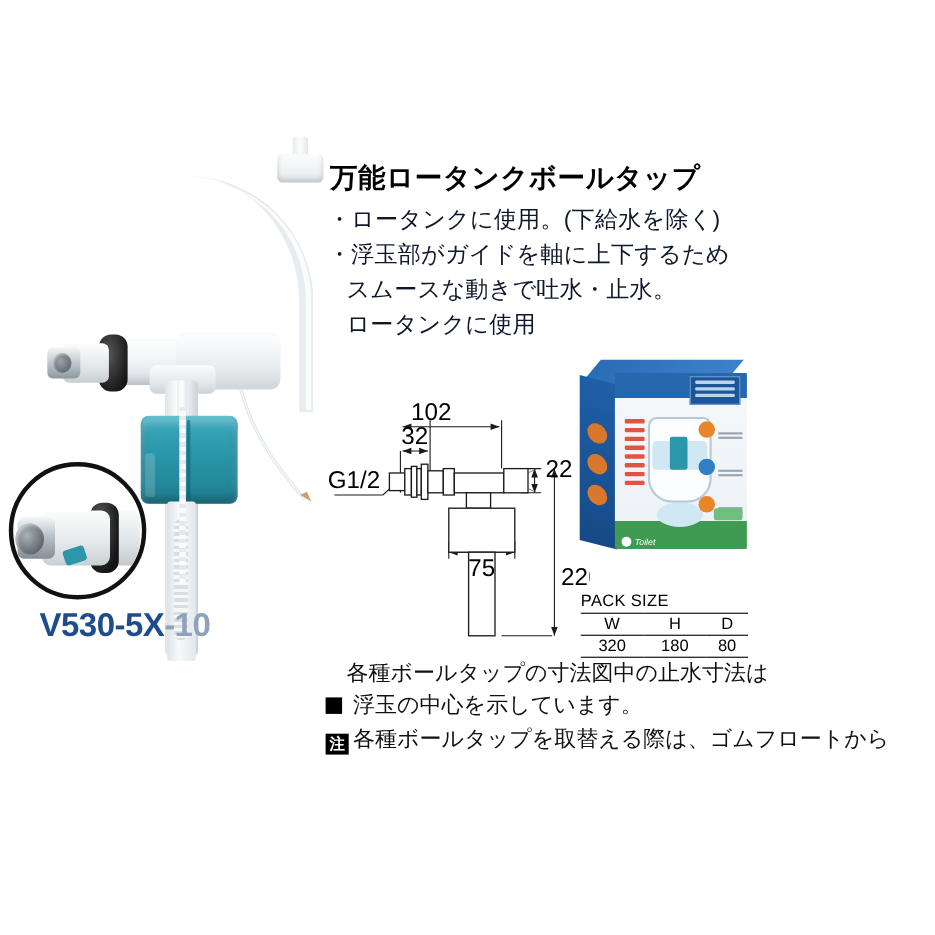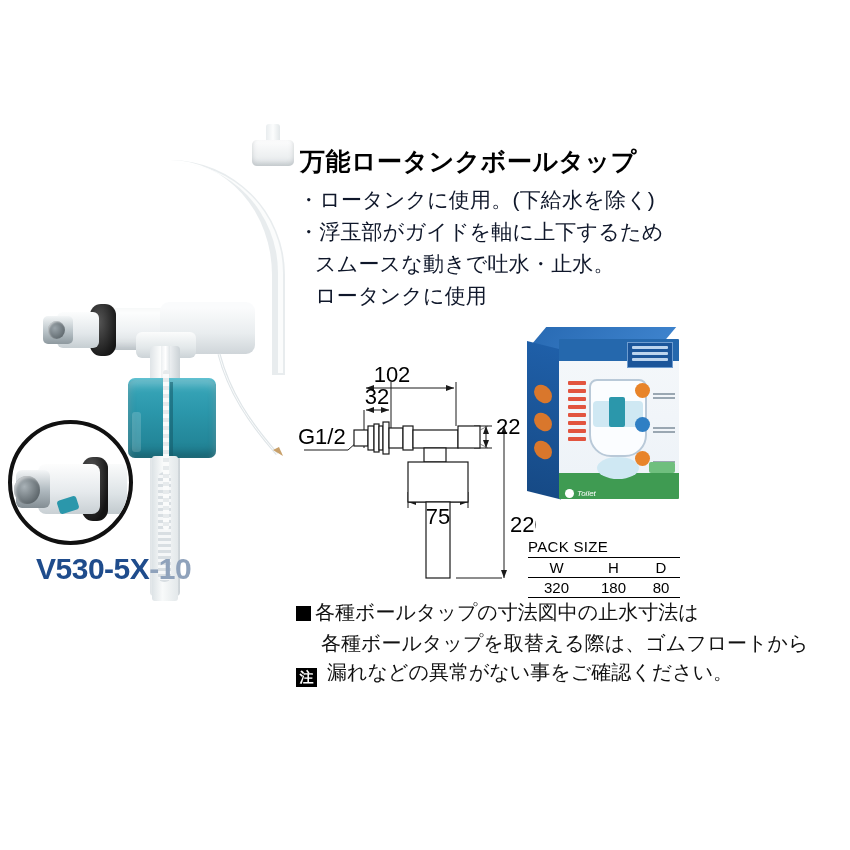--- a/index.html
+++ b/index.html
@@ -505,24 +505,24 @@
         </tr>
       </tbody>
     </table>
   </div>
 
   <div class="notes">
     <div class="note">
       <span class="note-mark"><span class="sq"></span></span>
       <span class="note-text">
         <span>各種ボールタップの寸法図中の止水寸法は</span>
+        <span class="l2">浮玉の中心を示しています。</span>
       </span>
     </div>
     <div class="note">
       <span class="note-mark"><span class="chu">注</span></span>
       <span class="note-text">
         <span>各種ボールタップを取替える際は、ゴムフロートから</span>
-        <span class="l2">漏れなどの異常がない事をご確認ください。</span>
       </span>
     </div>
   </div>
 
 </div>
 
 </body></html>

